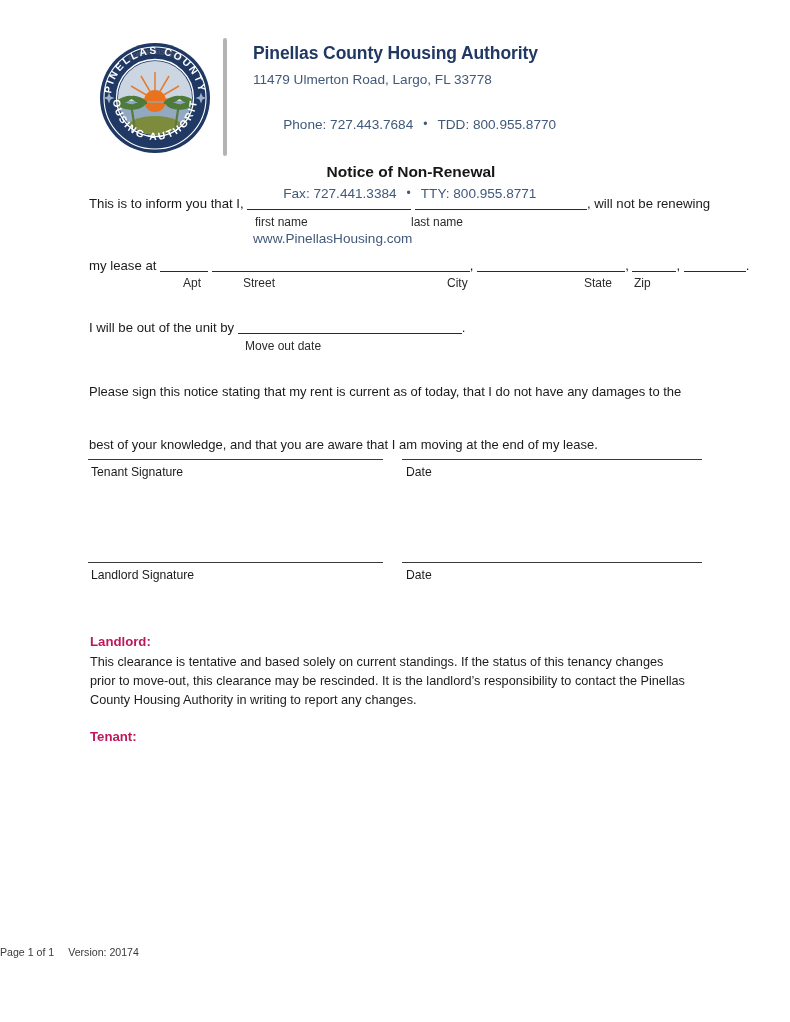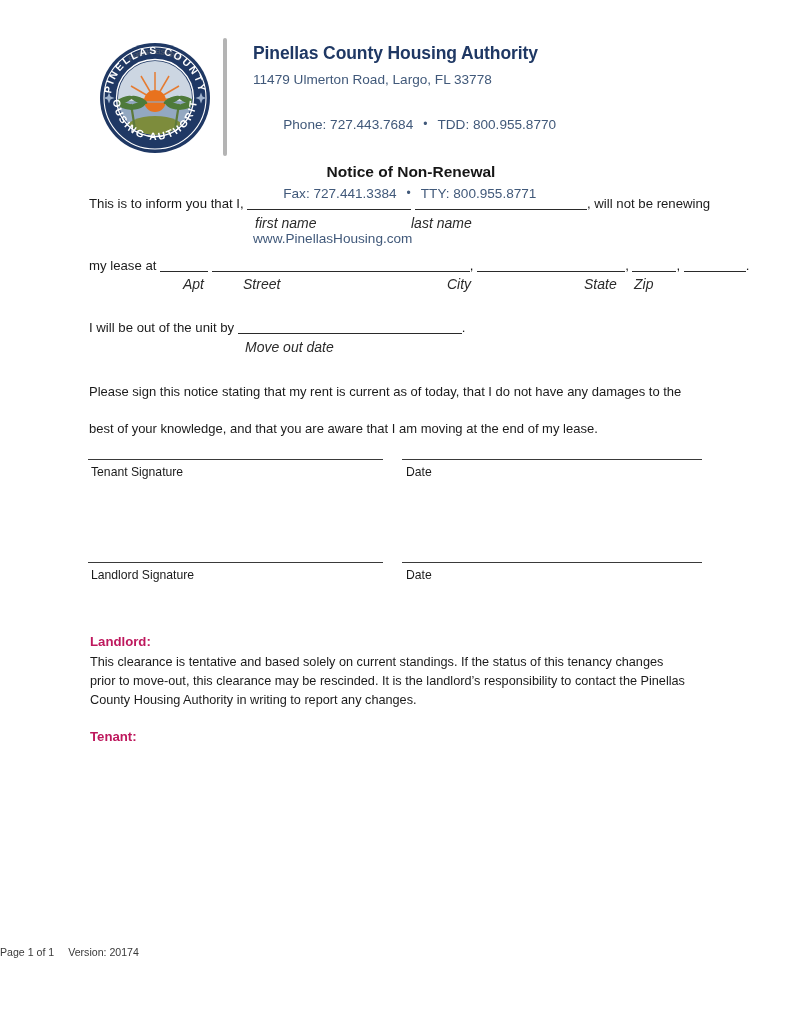--- a/index.html
+++ b/index.html
@@ -108,23 +108,22 @@
 
   .blank {
     display: inline-block;
     border-bottom: 1.3px solid #2a2a2a;
     vertical-align: -2px;
   }
 
   .cap-row {
     position: relative;
     height: 15px;
-    font-size: 14px;
+    font-size: 12px;
     color: #2b2b2b;
-    font-style: italic;
   }
   .cap {
     position: absolute;
     top: 0;
     white-space: nowrap;
   }
 
   .para {
     font-size: 13px;
     line-height: 1.25;
@@ -314,21 +313,21 @@
 
     <div class="fill-row" style="margin-top:29px;">
       <span>I will be out of the unit by</span>
       <span class="blank" style="width:224px"></span><span>.</span>
     </div>
     <div class="cap-row" style="margin-top:2px;">
       <span class="cap" style="left:156px">Move out date</span>
     </div>
 
     <div class="para" style="margin-top:30px;">Please sign this notice stating that my rent is current as of today, that I do not have any damages to the</div>
-    <div class="para" style="margin-top:21px;">best of your knowledge, and that you are aware that I am moving at the end of my lease.</div>
+    <div class="para" style="margin-top:37px;">best of your knowledge, and that you are aware that I am moving at the end of my lease.</div>
   </div>
 
   <div class="sig-block" style="top:459px;">
     <div class="sig-row">
       <div class="sig-line" style="left:0px; width:295px;"></div>
       <div class="sig-label" style="left:3px;">Tenant Signature</div>
       <div class="sig-line" style="left:314px; width:300px;"></div>
       <div class="sig-label" style="left:318px;">Date</div>
     </div>
   </div>

